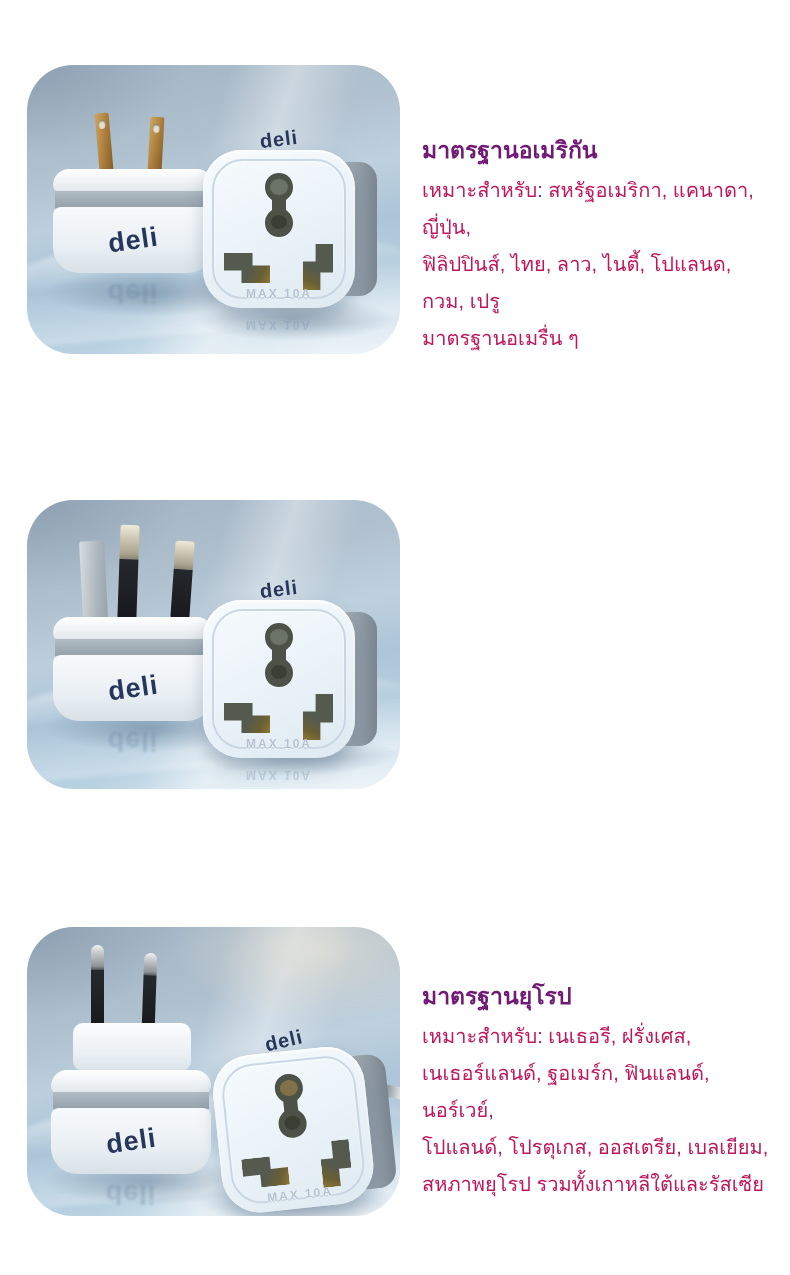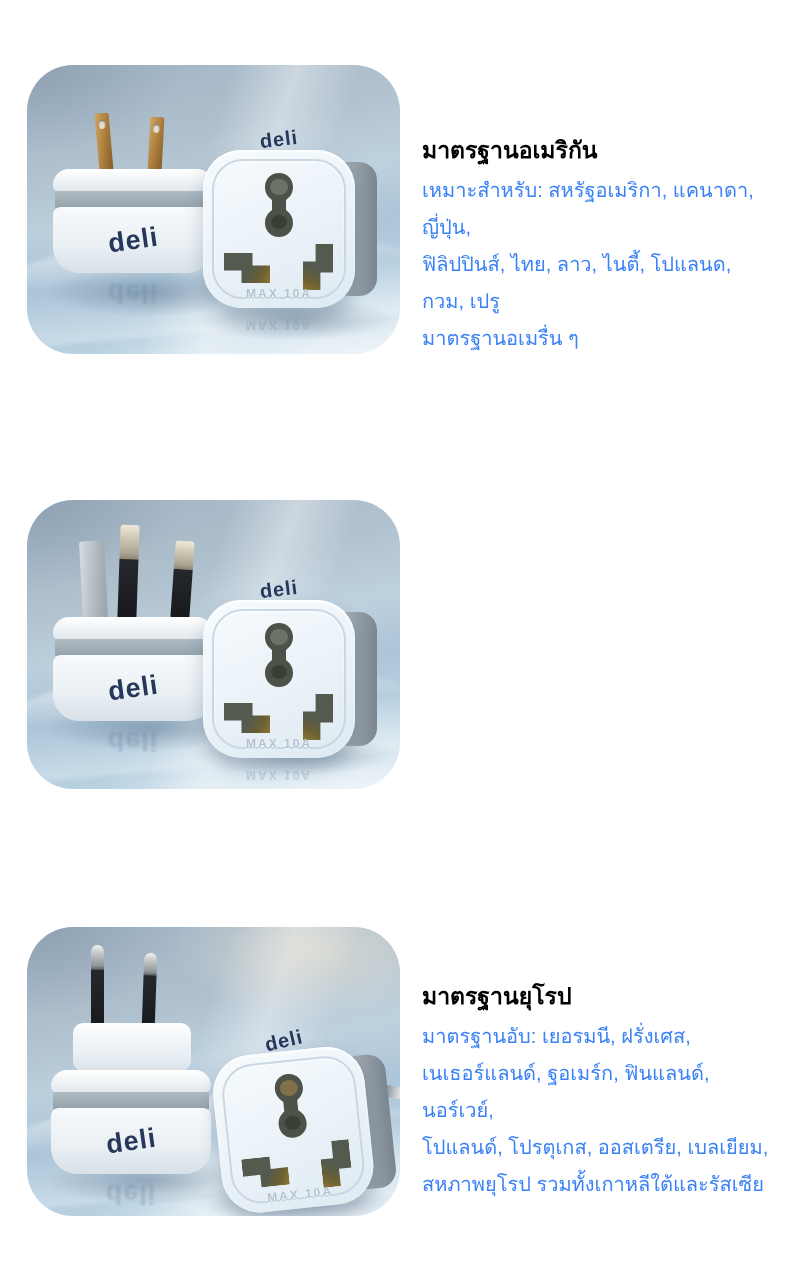--- a/index.html
+++ b/index.html
@@ -107,22 +107,22 @@
   .slotR{left:92px;top:102px;transform:rotate(90deg);}
   .maxlabel{position:absolute;left:0;top:137px;width:152px;text-align:center;
     font-size:12px;font-weight:bold;letter-spacing:2px;color:#b4c2cf;text-shadow:0 1px 1px #ffffff;}
   .sock-refl{position:absolute;left:0;top:186px;width:152px;text-align:center;
     transform:scaleY(-1);opacity:.32;color:#7d98b0;font-size:12px;font-weight:bold;
     letter-spacing:2px;filter:blur(.6px);}
 
   
   .text{position:absolute;left:422px;width:352px;}
   #s1 .text{top:70px}#s2 .text{top:78px}#s3 .text{top:54px}
-  .title{font-size:23px;line-height:30px;font-weight:bold;color:#000000;margin:0 0 7px 0;}
-  .desc{font-size:20px;line-height:37px;color:#3b82f6;}
+  .title{font-size:23px;line-height:30px;font-weight:bold;color:#701a75;margin:0 0 7px 0;}
+  .desc{font-size:20px;line-height:37px;color:#be185d;}
 </style>
 </head>
 <body>
 
 <div class="section" id="s1">
   <div class="photo us">
     <div class="gloss"></div>
     <div class="shadow sh-cube"></div>
     <div class="shadow sh-sock"></div>
     <div class="cube">
@@ -227,19 +227,19 @@
         <div class="slot slotL"></div>
         <div class="slot slotR"></div>
         <div class="maxlabel">MAX 10A</div>
       </div>
       <div class="sock-refl">MAX 10A</div>
     </div>
   </div>
   <div class="text">
     <div class="title">มาตรฐานยุโรป</div>
     <div class="desc">
-        <div>มาตรฐานอับ: เยอรมนี, ฝรั่งเศส,</div>
+        <div>เหมาะสำหรับ: เนเธอรี, ฝรั่งเศส,</div>
         <div>เนเธอร์แลนด์, ฐอเมร์ก, ฟินแลนด์, นอร์เวย์,</div>
         <div>โปแลนด์, โปรตุเกส, ออสเตรีย, เบลเยียม,</div>
         <div>สหภาพยุโรป รวมทั้งเกาหลีใต้และรัสเซีย</div>
       </div>
   </div>
 </div>
 
 </body></html>

